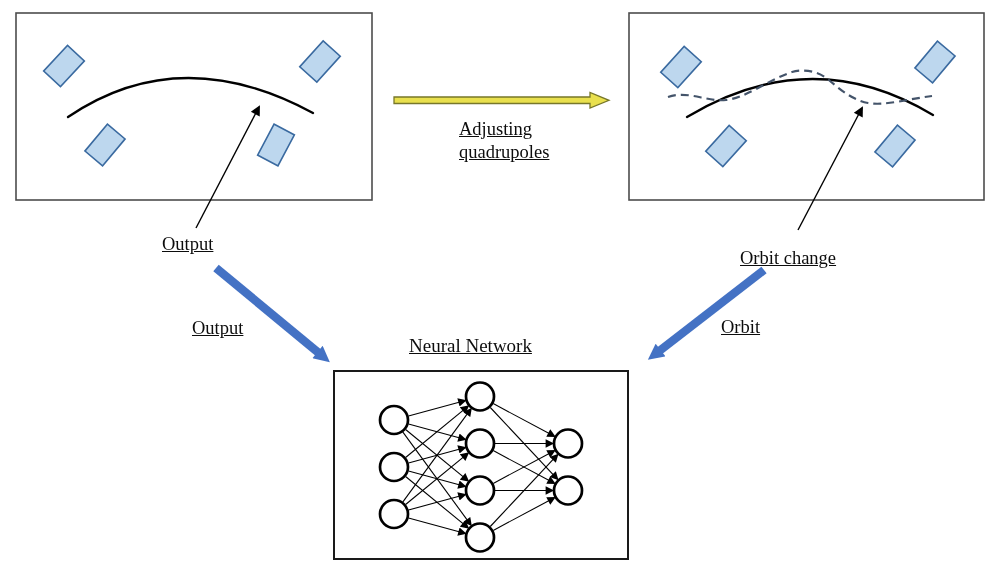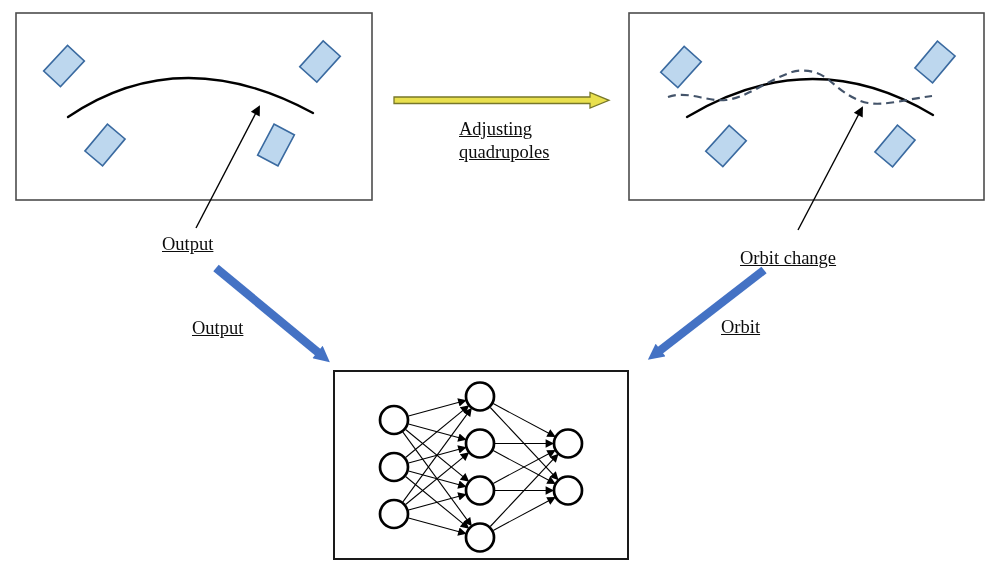--- a/index.html
+++ b/index.html
@@ -173,13 +173,14 @@
         <circle cx="568" cy="490.5" r="14" class="nn-node"></circle>
       </g>
   </svg>
 
   <div class="lbl" style="left:162px; top:233px;">Output</div>
   <div class="lbl" style="left:740px; top:247px;">Orbit change</div>
   <div class="lbl" style="left:459px; top:118px;">Adjusting
 quadrupoles</div>
   <div class="lbl" style="left:192px; top:317px;">Output</div>
   <div class="lbl" style="left:721px; top:316px;">Orbit</div>
+  <div class="lbl title" style="left:409px; top:334px;">Neural Network</div>
 </div>
 
 </body></html>

